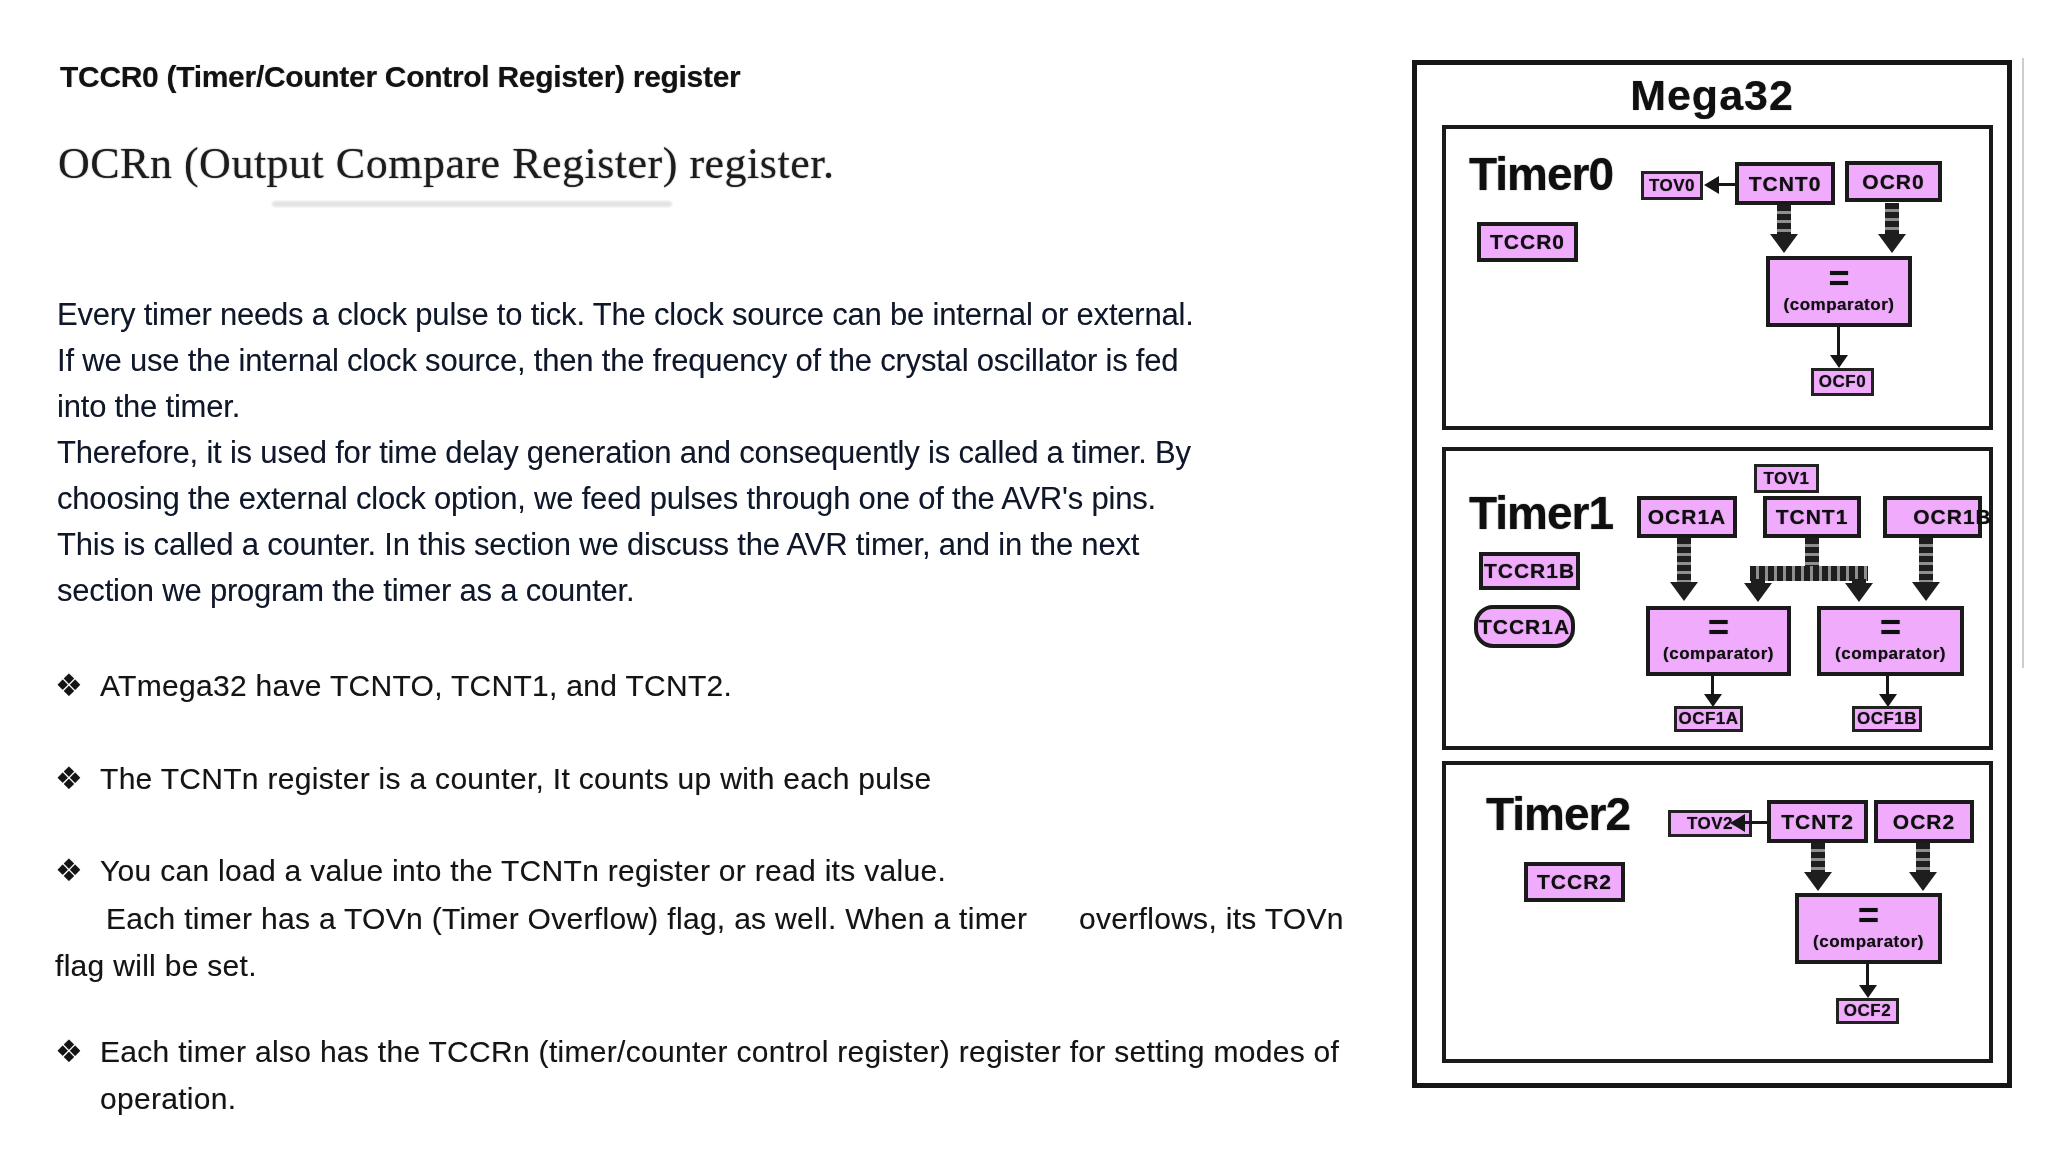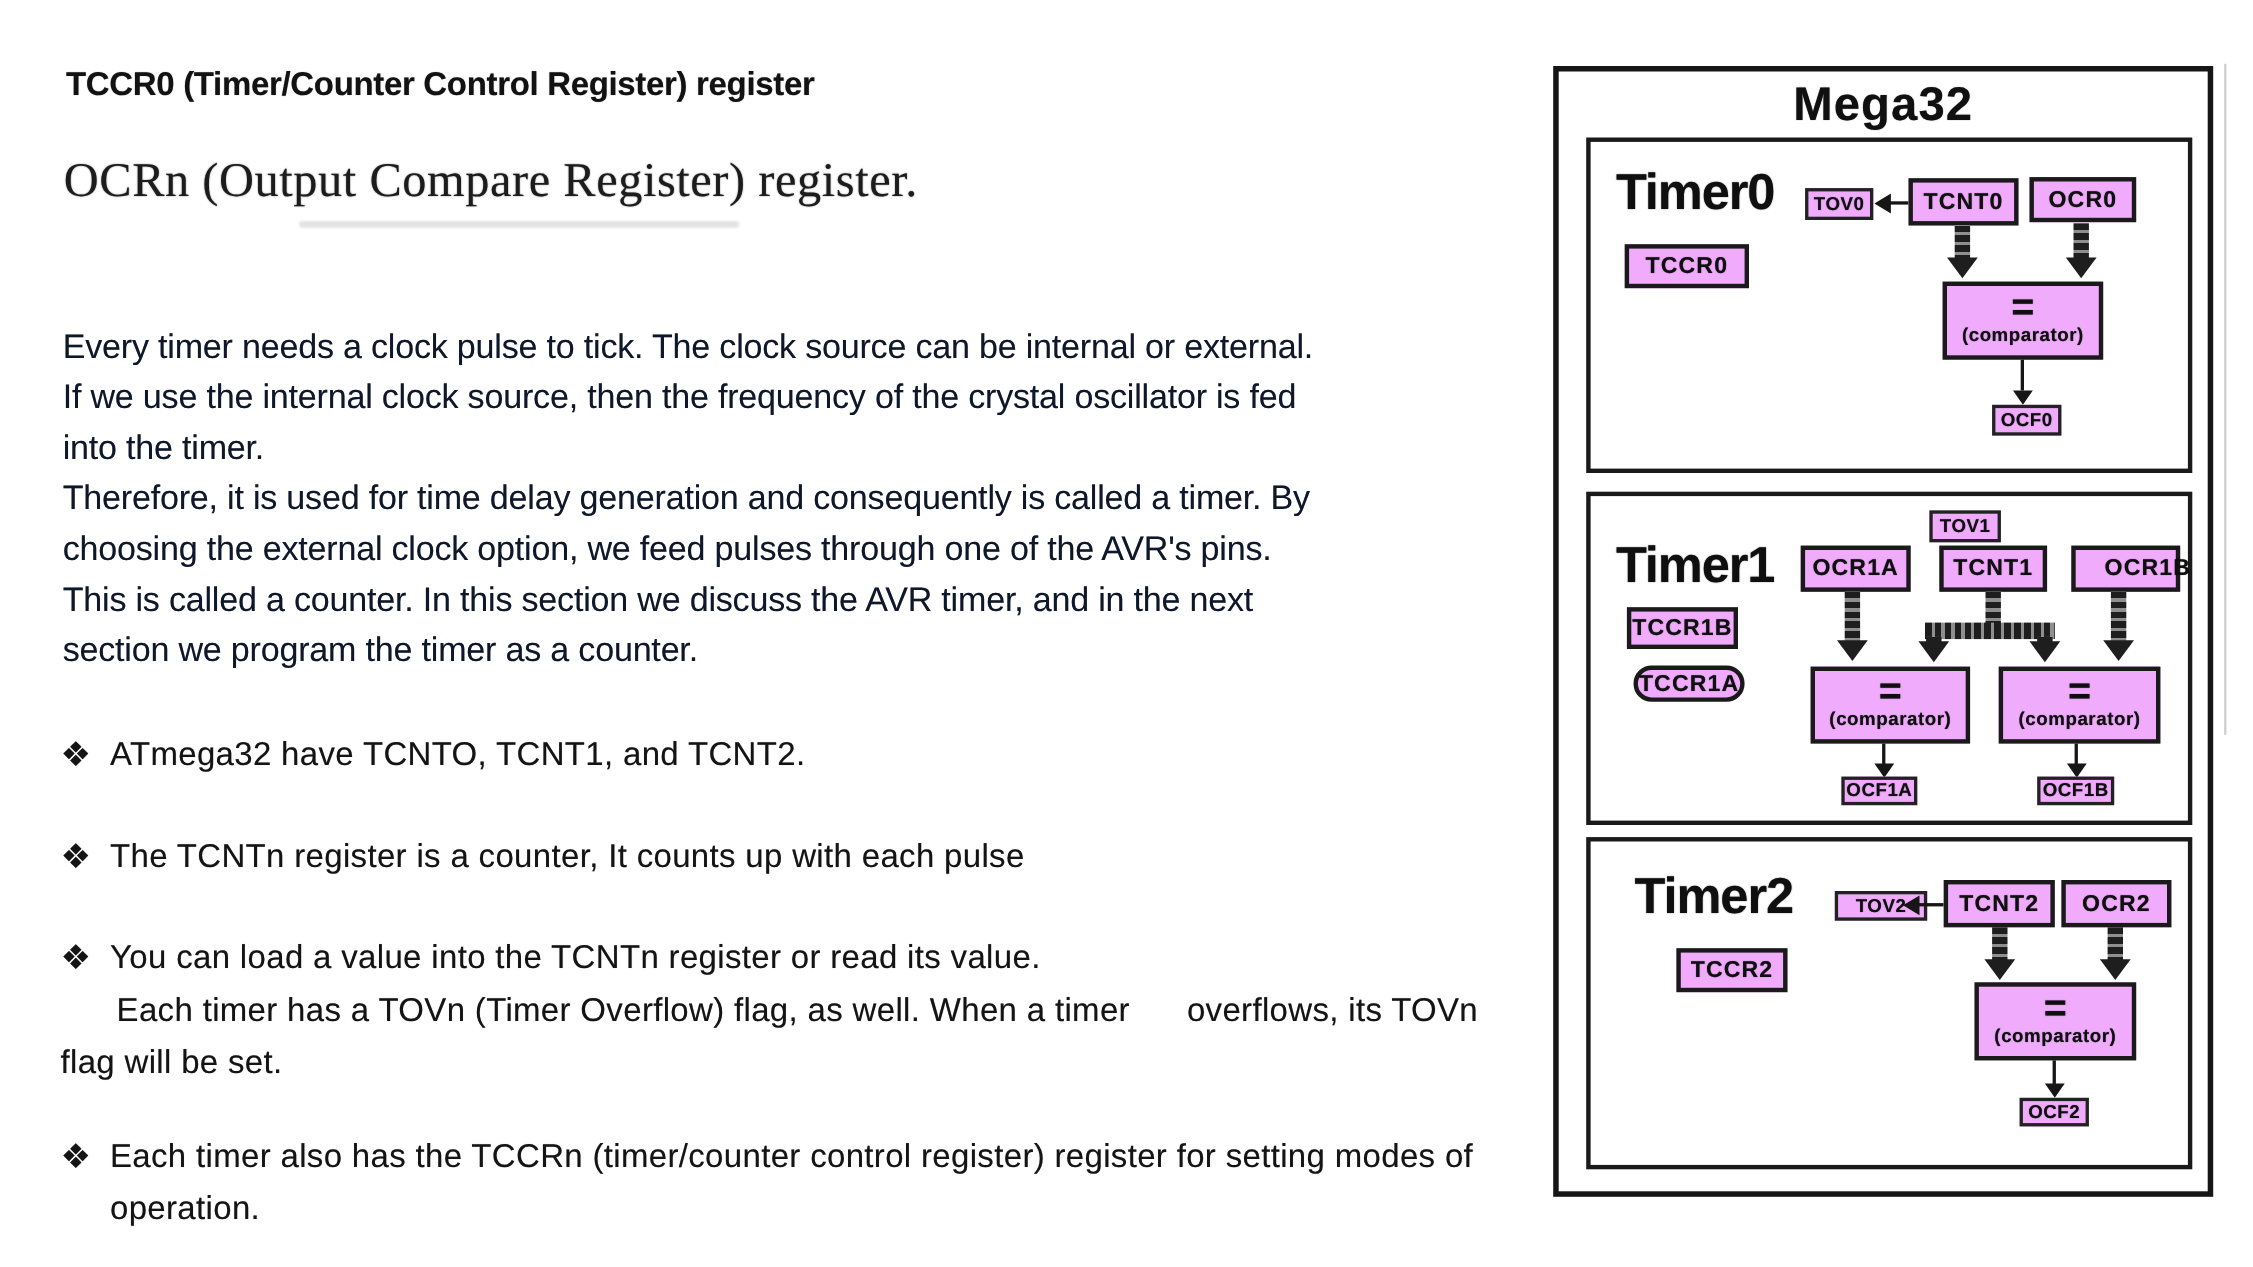--- a/index.html
+++ b/index.html
@@ -141,42 +141,42 @@
   <div class="mega">
     <div class="mega-title">Mega32</div>
 
     <div class="tbox" style="top:60px;height:305px;">
       <div class="tlabel" style="left:23px;top:18px;">Timer0</div>
       <div class="sbox" style="left:195px;top:42px;width:62px;height:29px;">TOV0</div>
       <div class="lhead" style="left:258px;top:47px;"></div>
       <div class="hline" style="left:272px;top:54px;width:17px;"></div>
       <div class="rbox" style="left:289px;top:33px;width:100px;height:43px;">TCNT0</div>
       <div class="rbox" style="left:399px;top:32px;width:97px;height:41px;">OCR0</div>
-      <div class="rbox" style="left:31px;top:93px;width:113px;height:40px;">TCCR0</div>
+      <div class="rbox" style="left:31px;top:93px;width:101px;height:40px;">TCCR0</div>
       <div class="fbar" style="left:331px;top:76px;height:30px;"></div>
       <div class="fhead" style="left:324px;top:105px;"></div>
       <div class="fbar" style="left:439px;top:74px;height:32px;"></div>
       <div class="fhead" style="left:432px;top:105px;"></div>
       <div class="cmp" style="left:320px;top:127px;width:146px;height:71px;">
         <div class="eq">=</div>
         <div class="cmplab">(comparator)</div>
       </div>
       <div class="tline" style="left:391px;top:198px;height:28px;"></div>
       <div class="thead" style="left:384px;top:226px;"></div>
       <div class="sbox" style="left:365px;top:239px;width:63px;height:28px;">OCF0</div>
     </div>
 
     <div class="tbox" style="top:382px;height:303px;">
       <div class="tlabel" style="left:23px;top:35px;">Timer1</div>
       <div class="sbox" style="left:308px;top:13px;width:65px;height:29px;">TOV1</div>
       <div class="rbox" style="left:191px;top:45px;width:100px;height:42px;">OCR1A</div>
       <div class="rbox" style="left:317px;top:45px;width:98px;height:42px;">TCNT1</div>
       <div class="rbox" style="left:437px;top:45px;width:99px;height:42px;padding-left:40px;">OCR1B</div>
       <div class="rbox" style="left:33px;top:101px;width:101px;height:38px;">TCCR1B</div>
-      <div class="rbox" style="left:39px;top:154px;width:101px;height:33px;border-radius:19px;">TCCR1A</div>
+      <div class="rbox" style="left:28px;top:154px;width:101px;height:43px;border-radius:19px;">TCCR1A</div>
 
       <div class="fbar" style="left:231px;top:87px;height:45px;"></div>
       <div class="fhead" style="left:224px;top:131px;"></div>
 
       <div class="fbar" style="left:359px;top:87px;height:30px;"></div>
       <div class="fhbar" style="left:304px;top:115px;width:118px;"></div>
       <div class="fbar" style="left:305px;top:128px;height:6px;"></div>
       <div class="fhead" style="left:298px;top:132px;"></div>
       <div class="fbar" style="left:406px;top:128px;height:6px;"></div>
       <div class="fhead" style="left:399px;top:132px;"></div>

